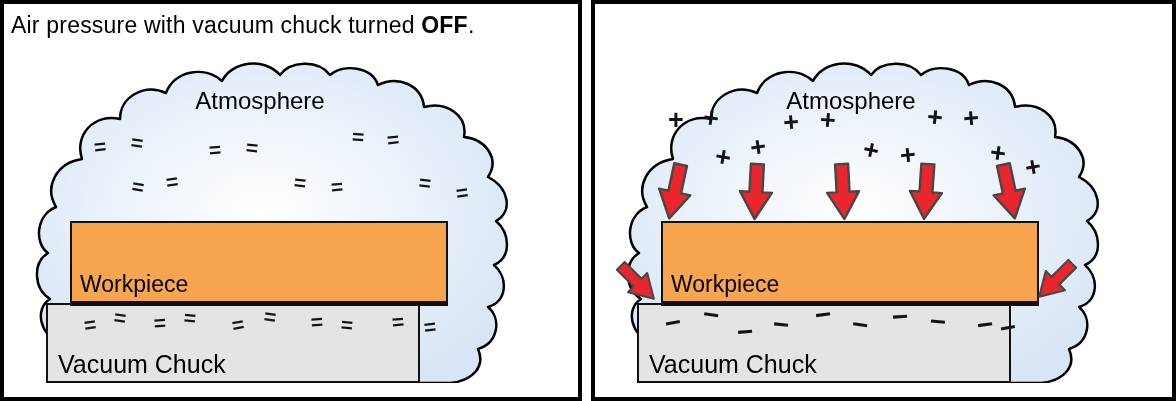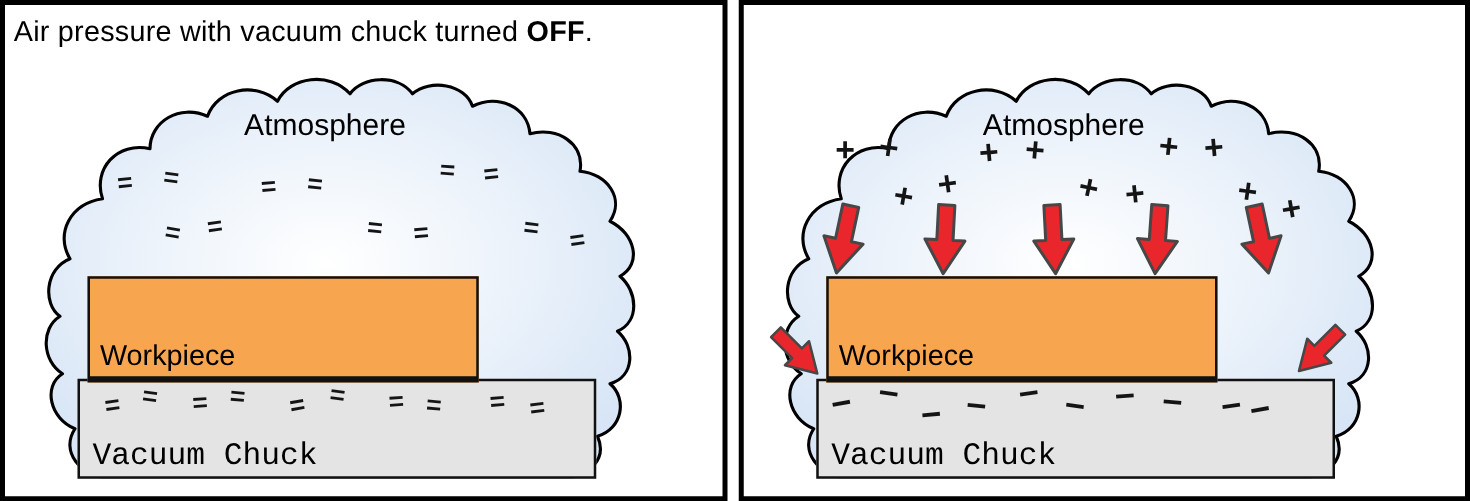--- a/index.html
+++ b/index.html
@@ -26,28 +26,28 @@
     position:absolute;top:8px;left:7px;right:2px;
     font-size:23px;line-height:26px;white-space:nowrap;letter-spacing:.2px;
   }
   .title b{font-weight:bold;}
   .cloud-svg{position:absolute;left:22px;top:51px;width:486px;height:328px;z-index:1;}
   .atm-label{
     position:absolute;left:256px;top:83px;transform:translateX(-50%);
     font-size:24px;z-index:2;white-space:nowrap;
   }
   .chuck{
-    position:absolute;left:58px;top:299px;width:415px;height:80px;
-    background:var(--chuck);border:2px solid var(--outline);box-sizing:border-box;z-index:2;font-family:Liberation Mono, monospace;
+    position:absolute;left:42px;top:299px;width:374px;height:80px;
+    background:var(--chuck);border:2px solid var(--outline);box-sizing:border-box;z-index:2;
   }
   .chuck-label{
     position:absolute;left:10px;bottom:2px;font-size:25px;white-space:nowrap;
   }
   .workpiece{
-    position:absolute;left:66px;top:217px;width:313px;height:85px;
+    position:absolute;left:66px;top:217px;width:378px;height:85px;
     background:var(--workpiece);border:2px solid var(--outline);border-bottom-width:5px;
     box-sizing:border-box;z-index:4;text-decoration:underline;
   }
   .wp-label{
     position:absolute;left:8px;bottom:3px;font-size:23px;white-space:nowrap;
   }
   .sym{
     position:absolute;z-index:6;font-weight:bold;color:#141414;line-height:0;
     transform:translate(-50%,-50%) rotate(var(--r,0deg));
   }

